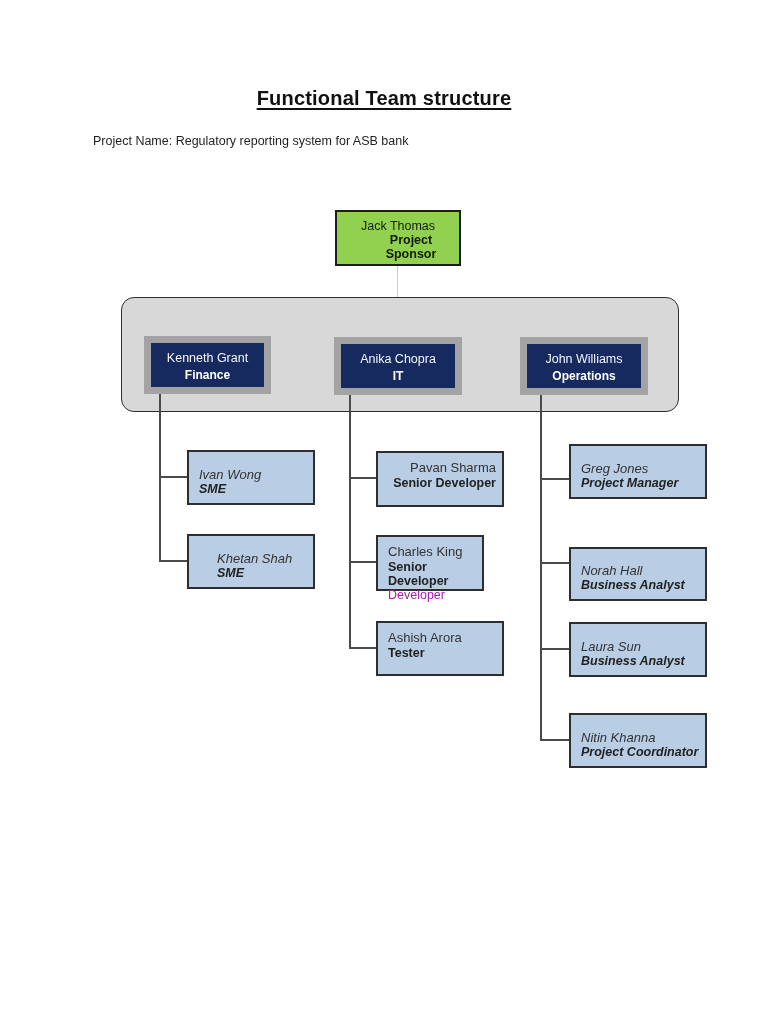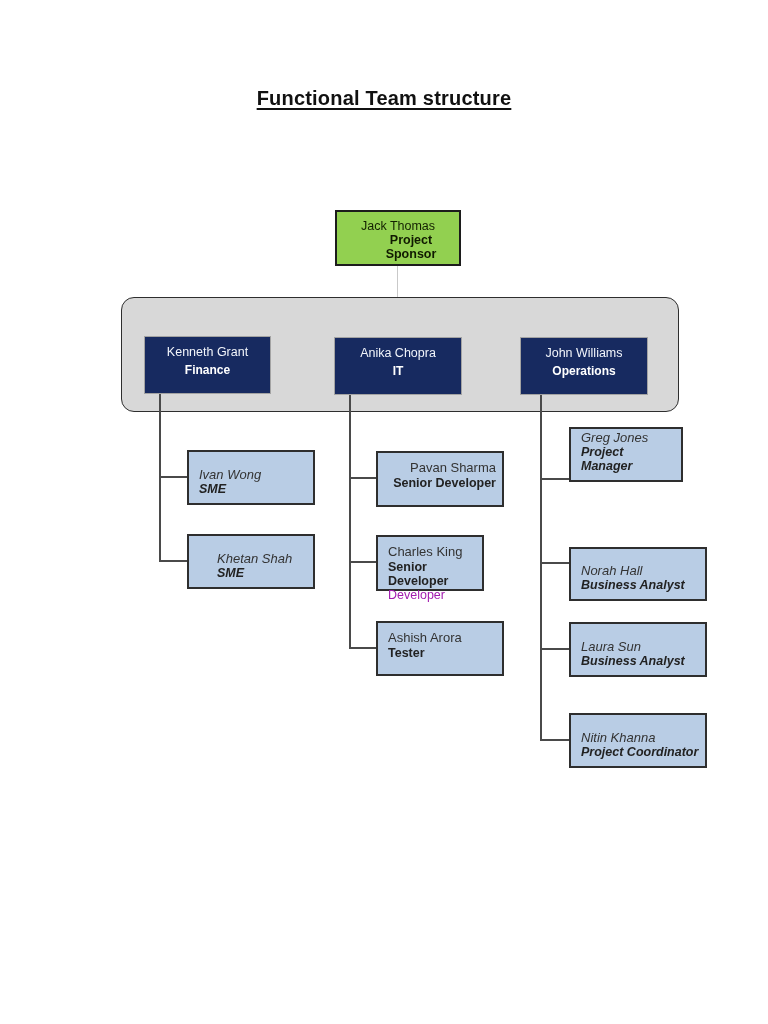--- a/index.html
+++ b/index.html
@@ -49,24 +49,24 @@
     align-items: center;
     justify-content: space-between;
     padding: 7px 4px 6px 4px;
     text-align: center;
   }
   .sponsor-node .node-name { font-size: 12.5px; color: #132000; }
   .sponsor-node .node-role { font-size: 12.5px; font-weight: bold; color: #101a00; margin-left: 26px; }
 
   .manager-node {
     background: var(--manager-fill, #172A60);
-    border: 1px solid #a3a3a3;
+    border: 7px solid #a3a3a3;
     align-items: center;
     justify-content: space-between;
-    padding: 8px 4px 16px 4px;
+    padding: 8px 4px 5px 4px;
     text-align: center;
     color: #ffffff;
   }
   .manager-node .node-name { font-size: 12.5px; color: #f2f5fb; }
   .manager-node .node-role { font-size: 12px; font-weight: bold; color: #ffffff; }
   .manager-finance  { left: 144px; top: 336px; width: 127px; height: 58px; }
   .manager-it       { left: 334px; top: 337px; width: 128px; height: 58px; }
   .manager-ops      { left: 520px; top: 337px; width: 128px; height: 58px; }
 
   .member-node {
@@ -83,21 +83,21 @@
   .member-tight .node-role { margin-top: 1px; }
 
   
   .m-ivan   { left: 187px; top: 450px; width: 128px; height: 55px; }
   .m-khetan { left: 187px; top: 534px; width: 128px; height: 55px; padding-left: 28px; }
   
   .m-pavan   { left: 376px; top: 451px; width: 128px; height: 56px; text-align: right; }
   .m-charles { left: 376px; top: 535px; width: 108px; height: 56px; }
   .m-ashish  { left: 376px; top: 621px; width: 128px; height: 55px; }
   
-  .m-greg  { left: 569px; top: 427px; width: 114px; height: 55px; }
+  .m-greg  { left: 569px; top: 444px; width: 138px; height: 55px; }
   .m-norah { left: 569px; top: 536px; width: 138px; height: 54px; margin-top: 11px; }
   .m-laura { left: 569px; top: 622px; width: 138px; height: 55px; }
   .m-nitin { left: 569px; top: 713px; width: 138px; height: 55px; }
 
   
   .group-container {
     position: absolute;
     left: 121px; top: 297px; width: 558px; height: 115px;
     background: var(--container-fill, #D8D8D8);
     border: 1.5px solid #2e2e2e;
@@ -122,20 +122,21 @@
   .s3b { left: 540px; top: 562px; width: 29px; }
   .s3c { left: 540px; top: 648px; width: 29px; }
   .s3d { left: 540px; top: 739px; width: 29px; }
 </style>
 </head>
 <body>
 
 <div class="page">
 
   <div class="doc-title">Functional Team structure</div>
+  <div class="doc-subtitle">Project Name: Regulatory reporting system for ASB bank</div>
 
   <div>
 
     <div class="node sponsor-node">
       <span class="node-name">Jack Thomas</span>
       <span class="node-role">Project Sponsor</span>
     </div>
 
     <div class="conn conn-sponsor"></div>
 

